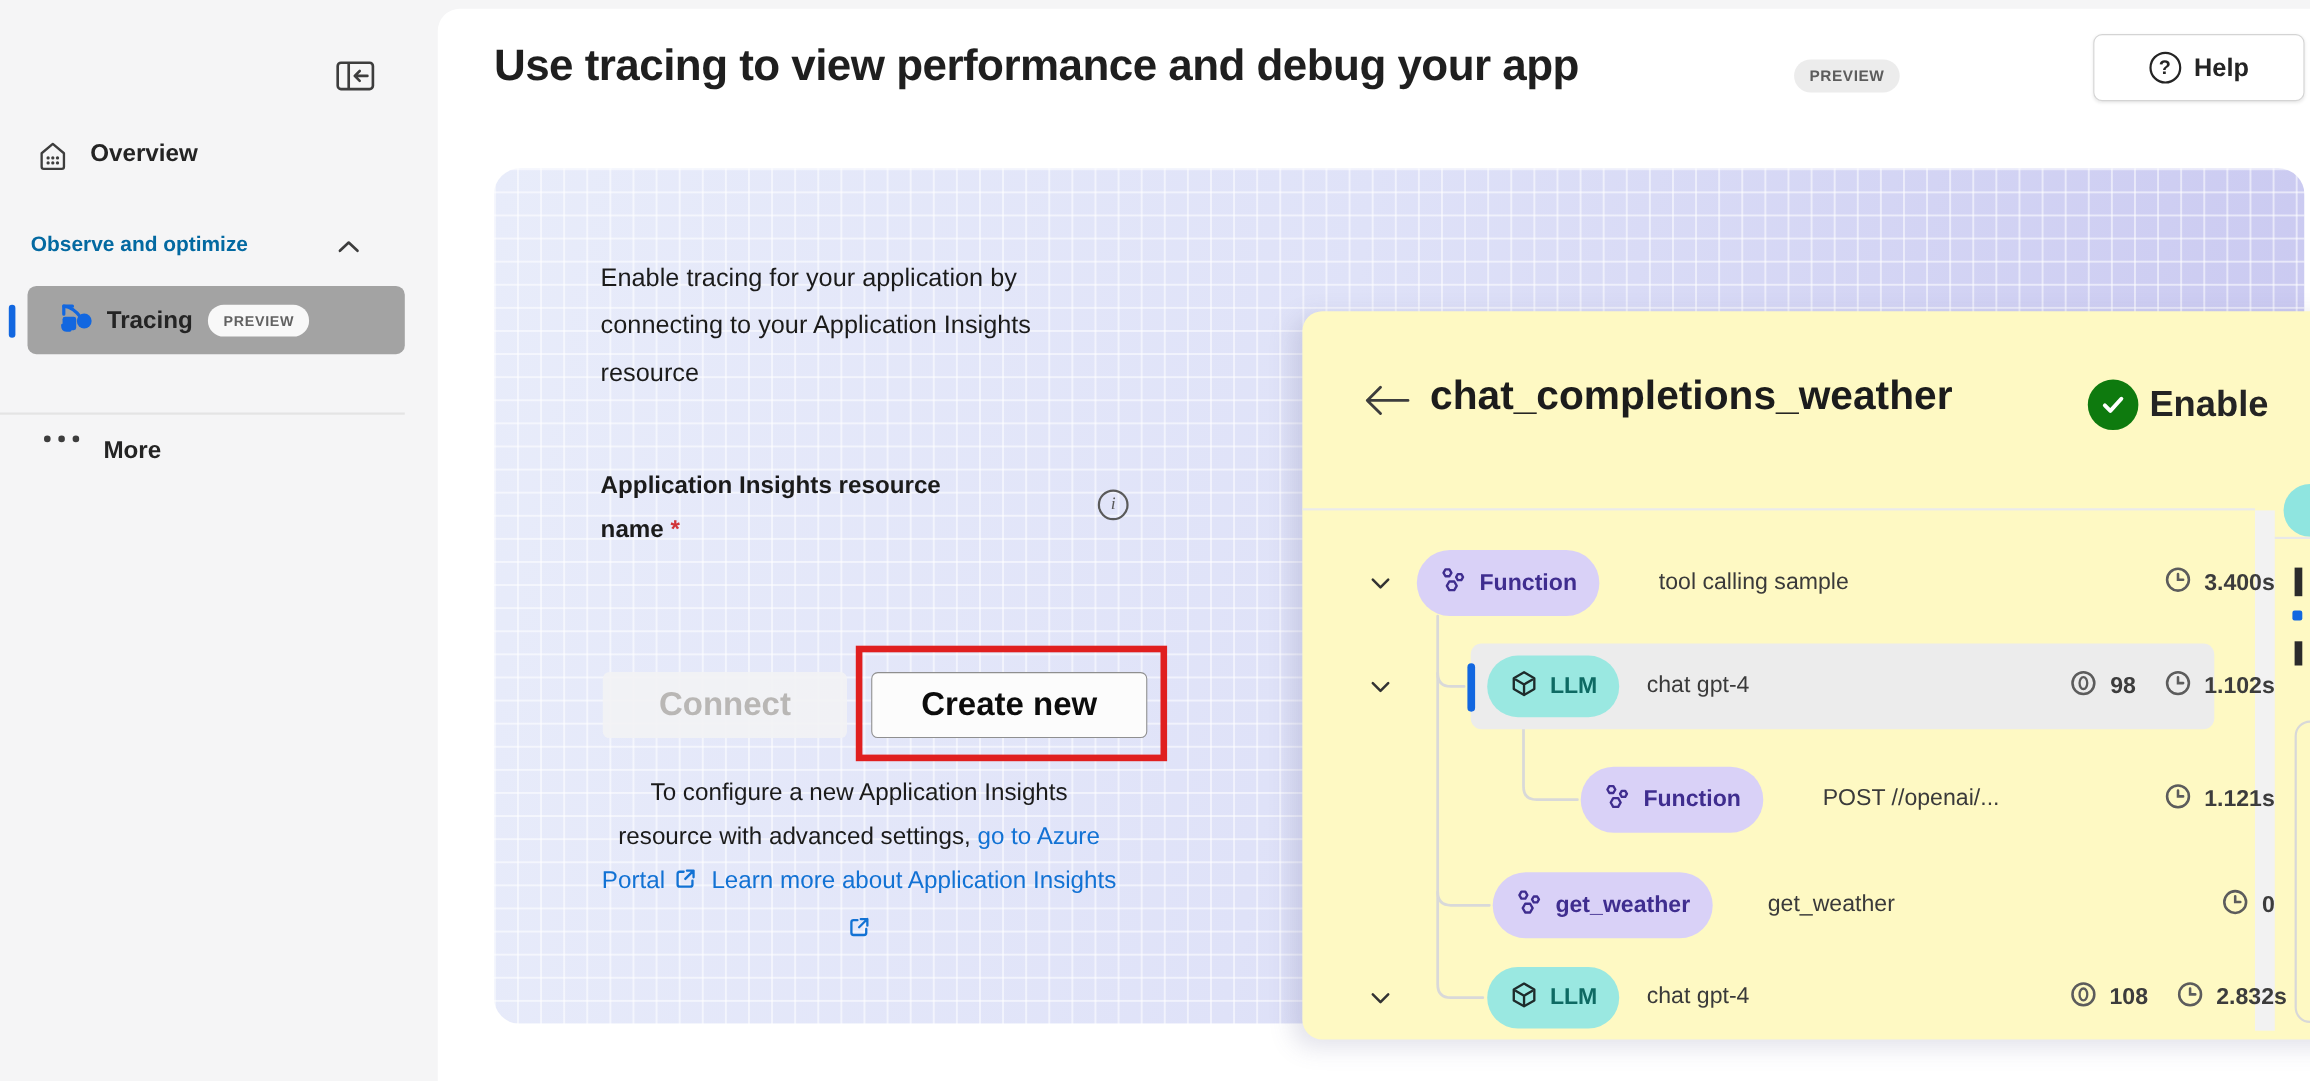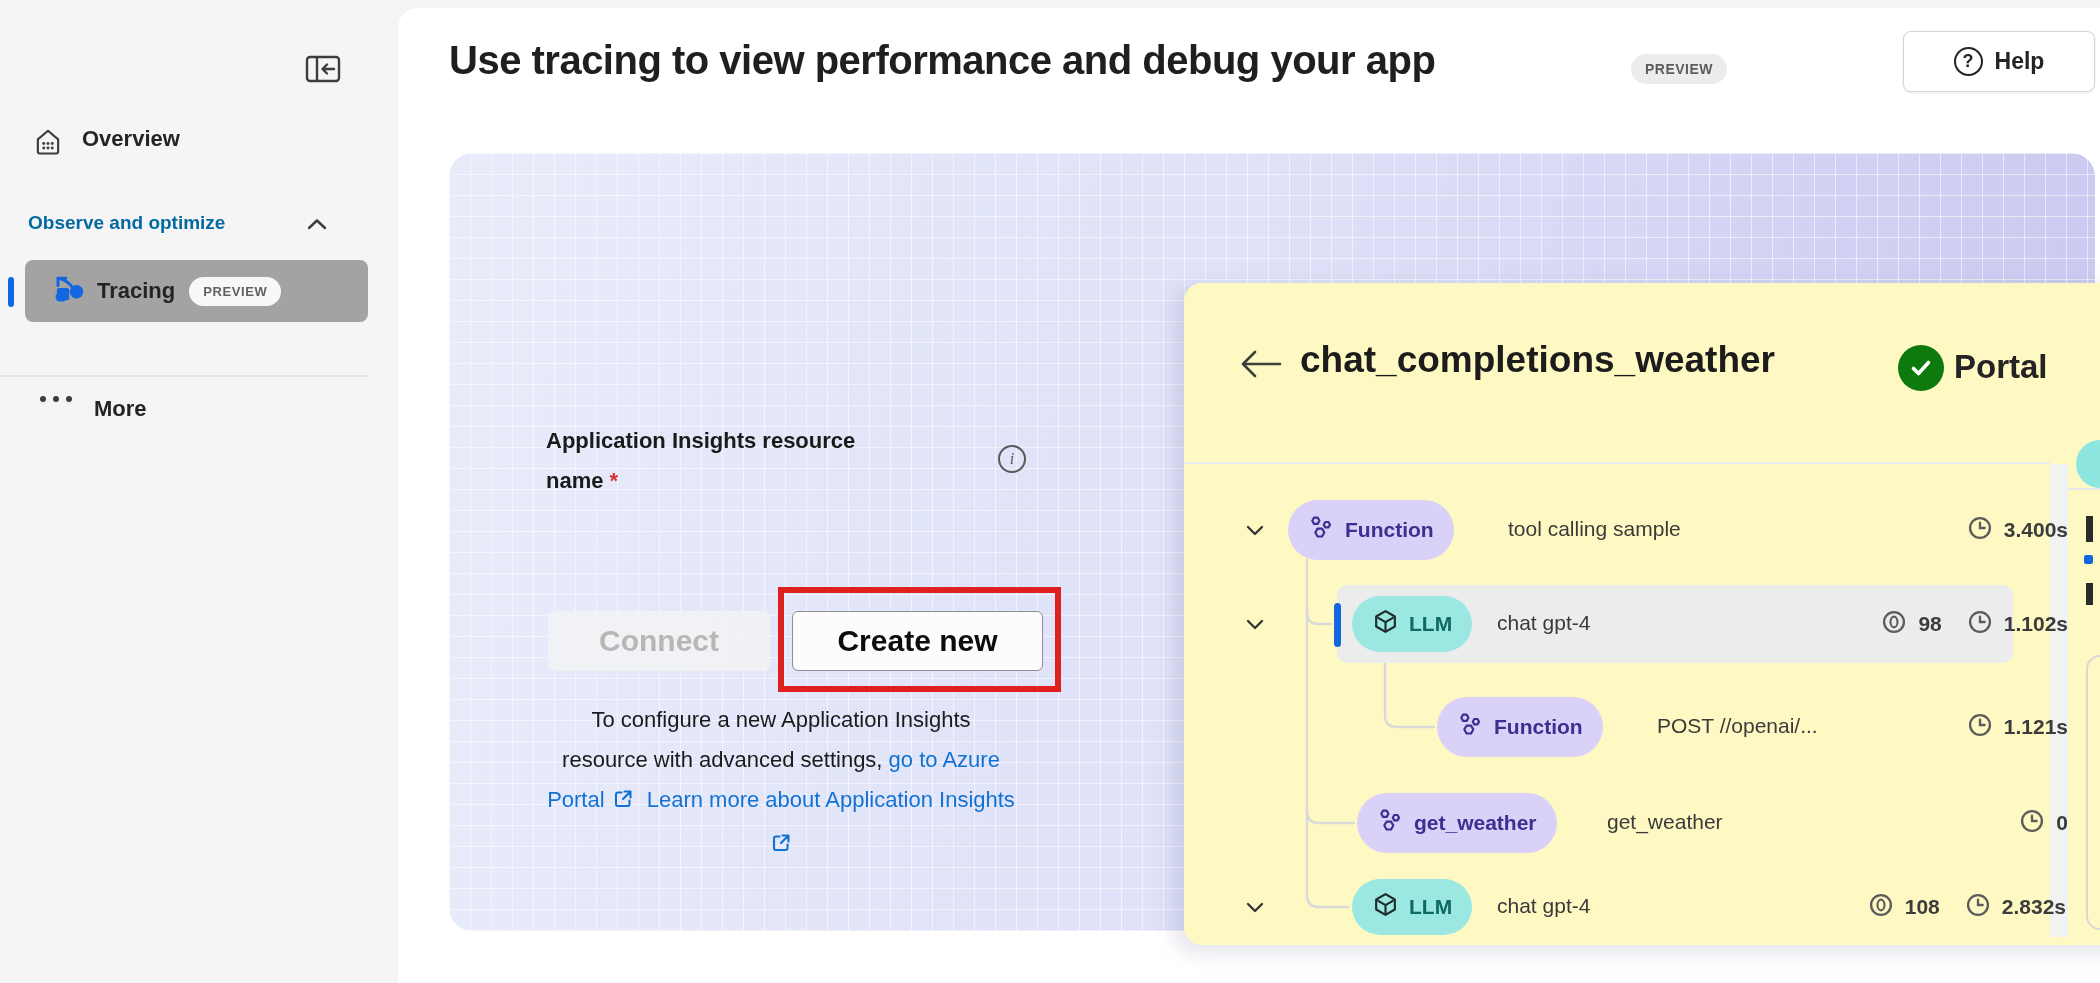--- a/index.html
+++ b/index.html
@@ -148,20 +148,21 @@
   <h1 class="abs page-title">Use tracing to view performance and debug your app</h1>
   <span class="abs preview-badge">PREVIEW</span>
 
   <div class="abs help-btn">
     <span class="help-q">?</span>
     <span class="help-label">Help</span>
   </div>
 
   <div class="abs setup-panel">
 
+    <p class="abs intro-text">Enable tracing for your application by connecting to your Application Insights resource</p>
 
     <div class="abs field-label">
       <span>Application Insights resource name</span>
       <span class="req">*</span>
     </div>
     <div class="abs info-icon">i</div>
 
 
     <div class="abs btn btn-connect">Connect</div>
     <div class="abs btn btn-create">Create new</div>
@@ -182,21 +183,21 @@
       <svg width="44" height="34" viewBox="0 0 44 34" fill="none" stroke="#3d3d3d" stroke-width="2.6" stroke-linecap="round" stroke-linejoin="round">
         <path d="M41 17 H4 M16 5 L4 17 L16 29"></path>
       </svg>
     </span>
     <span class="abs trace-title">chat_completions_weather</span>
     <span class="abs status-circle">
       <svg width="28" height="28" viewBox="0 0 28 28" fill="none" stroke="#ffffff" stroke-width="3.6" stroke-linecap="round" stroke-linejoin="round">
         <path d="M6.5 14.5 L11.5 19.5 L21.5 8.5"></path>
       </svg>
     </span>
-    <span class="abs status-label">Portal</span>
+    <span class="abs status-label">Enable</span>
 
     <div class="abs card-divider"></div>
     <div class="abs gutter"></div>
 
     <div class="abs rp-circle"></div>
     <div class="abs rp-divider"></div>
     <div class="abs rp-bar1"></div>
     <div class="abs rp-bluedot"></div>
     <div class="abs rp-bar2"></div>
     <div class="abs rp-boxfrag"></div>
@@ -311,21 +312,21 @@
     <div class="abs pill pill-teal" style="left:168px; top:596px;">
       <span>
         <svg width="27" height="27" viewBox="0 0 24 24" fill="none" stroke="#1e2b2b" stroke-width="1.9" stroke-linejoin="round" stroke-linecap="round">
           <path d="M12 2.8 L20.3 7.6 V16.4 L12 21.2 L3.7 16.4 V7.6 Z"></path>
           <path d="M12 12.6 L5.5 8.8 M12 12.6 L18.5 8.8 M12 12.6 V20.6"></path>
         </svg>
       </span>
       <span>LLM</span>
     </div>
     <span class="abs span-name" style="left:313px; top:611px;">chat gpt-4</span>
-    <div class="abs metrics" style="right:106px; top:607px;">
+    <div class="abs metrics" style="right:93px; top:607px;">
       <span><svg width="28" height="28" viewBox="0 0 24 24" fill="none" stroke="#5c5c5c">
             <circle cx="12" cy="12" r="8.5" stroke-width="2"></circle>
             <ellipse cx="12" cy="12" rx="3" ry="4.6" stroke-width="1.8"></ellipse>
           </svg></span>
       <span class="num">108</span>
       <span><svg width="28" height="28" viewBox="0 0 24 24" fill="none" stroke="#5c5c5c" stroke-width="2">
             <circle cx="12" cy="12" r="8.5"></circle>
             <path d="M12 7.5 V12 H16" stroke-linecap="round"></path>
           </svg></span>
       <span>2.832s</span>

